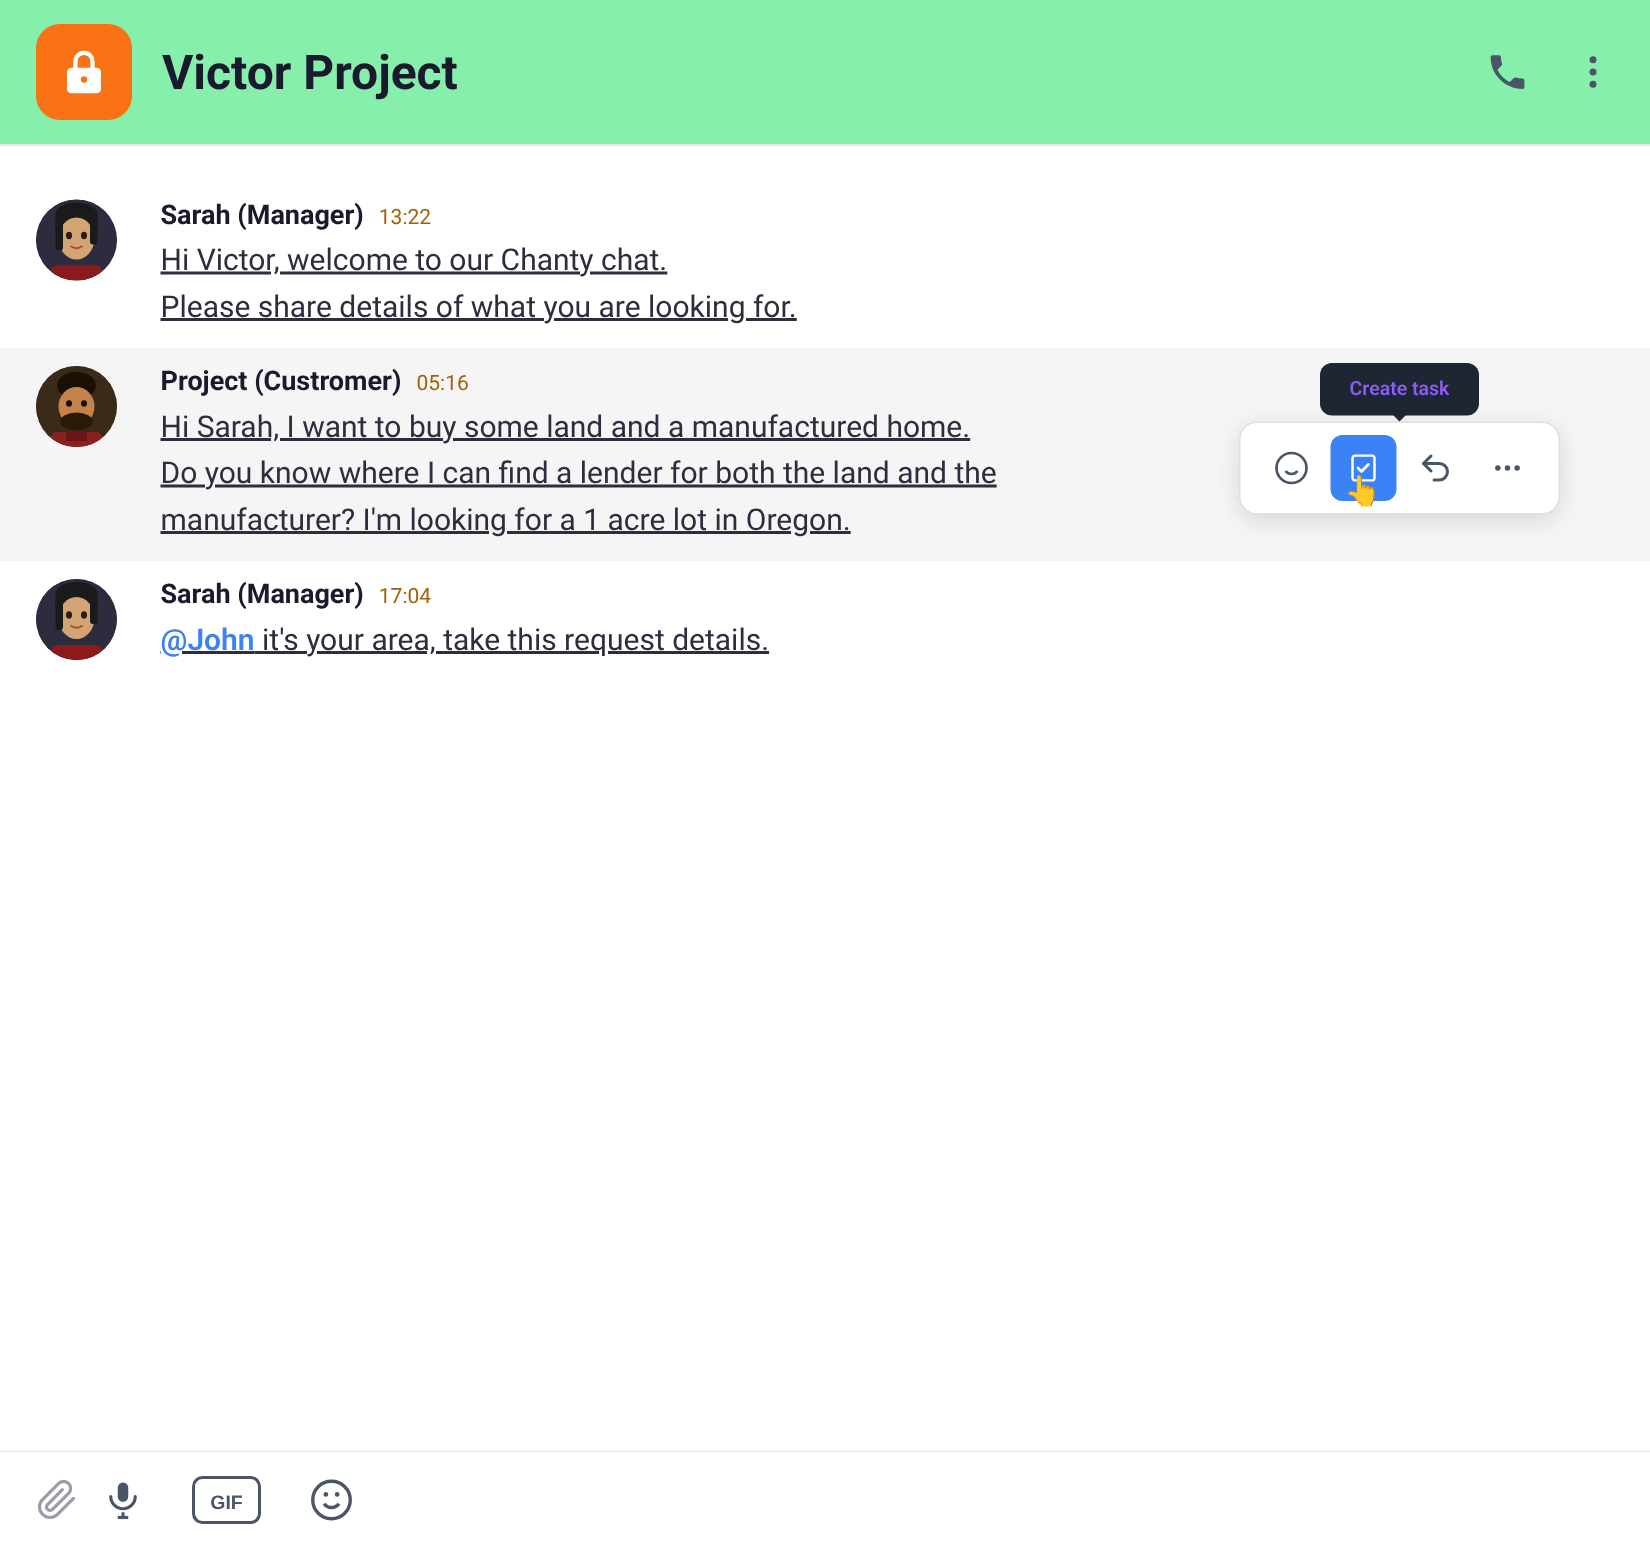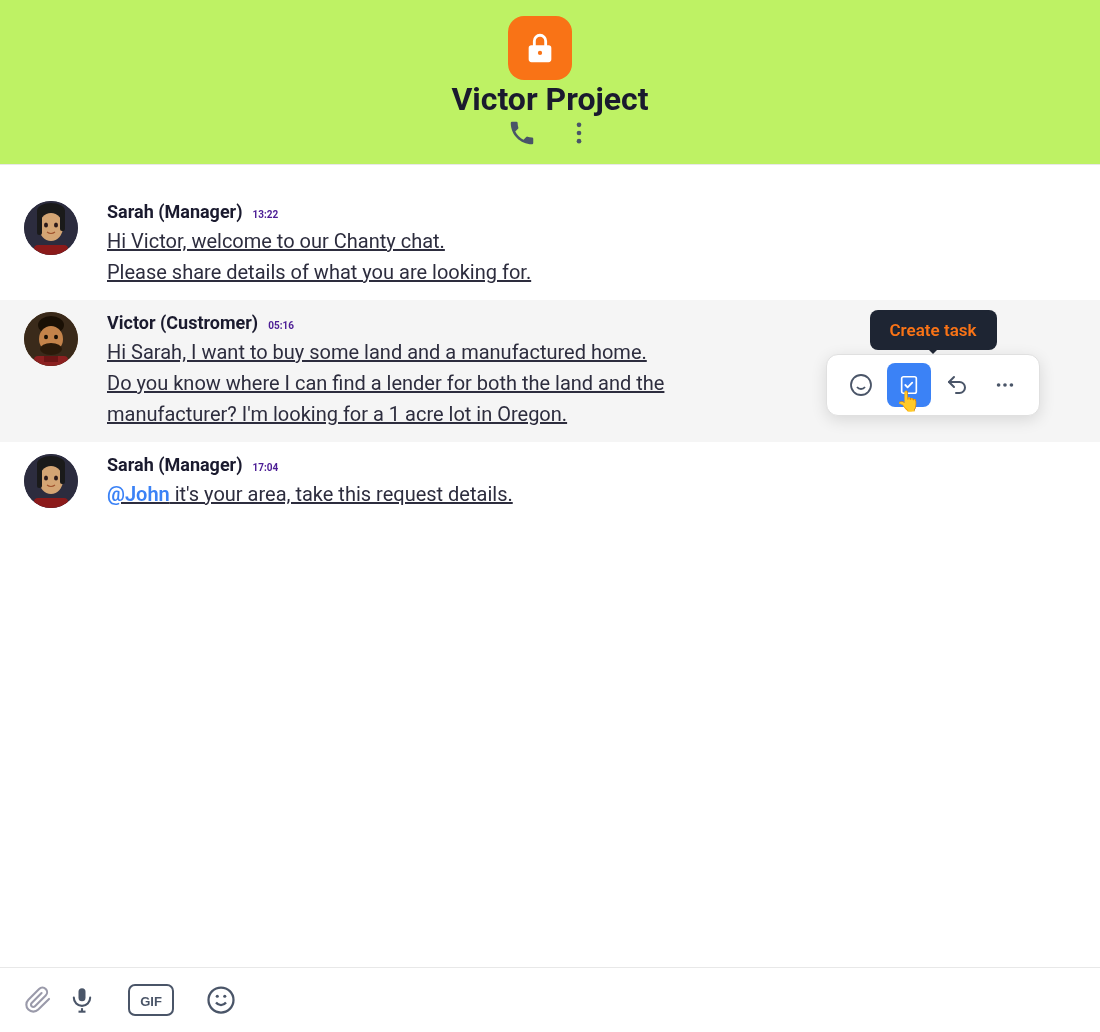--- a/index.html
+++ b/index.html
@@ -12,23 +12,22 @@
       display: flex;
       flex-direction: column;
     }
 
     
     .header {
       display: flex;
       align-items: center;
       padding: 16px 24px;
       border-bottom: 1.5px solid #e8e8e8;
-      background: #bef264;
+      background: #86efac;
       flex-shrink: 0;
-      flex-direction: column;
     }
     .header-icon {
       width: 64px;
       height: 64px;
       background: #F97316;
       border-radius: 16px;
       display: flex;
       align-items: center;
       justify-content: center;
       margin-right: 20px;
@@ -111,23 +110,23 @@
       align-items: baseline;
       gap: 10px;
       margin-bottom: 4px;
     }
     .sender-name {
       font-size: 18px;
       font-weight: 700;
       color: #1a1a2e;
     }
     .message-time {
-      font-size: 10px;
-      color: #4c1d95;
-      font-weight: 700;
+      font-size: 14px;
+      color: #a16207;
+      font-weight: 400;
     }
     .message-text {
       font-size: 20px;
       color: #2d2d3e;
       line-height: 1.55;
       text-decoration: underline;
     }
     .mention {
       color: #3b82f6;
       font-weight: 600;
@@ -138,22 +137,22 @@
       position: absolute;
       right: 60px;
       top: 10px;
       display: flex;
       flex-direction: column;
       align-items: center;
     }
 
     .tooltip {
       background: #1e2533;
-      color: #f97316;
-      font-size: 17px;
+      color: #8b5cf6;
+      font-size: 13px;
       font-weight: 600;
       padding: 10px 20px;
       border-radius: 8px;
       white-space: nowrap;
       position: relative;
       margin-bottom: 4px;
     }
     .tooltip::after {
       content: '';
       position: absolute;
@@ -325,21 +324,21 @@
         <ellipse cx="22" cy="25" rx="2" ry="2.2" fill="#1a1005"></ellipse>
         <ellipse cx="32" cy="25" rx="2" ry="2.2" fill="#1a1005"></ellipse>
 
         <rect x="10" y="44" width="34" height="10" rx="4" fill="#8B2020"></rect>
 
         <rect x="20" y="44" width="14" height="6" fill="#6B1515"></rect>
       </svg>
     </div>
     <div class="message-content">
       <div class="message-header">
-        <span class="sender-name">Victor (Custromer)</span>
+        <span class="sender-name">Project (Custromer)</span>
         <span class="message-time">05:16</span>
       </div>
       <div class="message-text">
         Hi Sarah, I want to buy some land and a manufactured home.<br>
         Do you know where I can find a lender for both the land and the<br>
         manufacturer? I'm looking for a 1 acre lot in Oregon.
       </div>
     </div>
 
     <div class="reaction-container">

